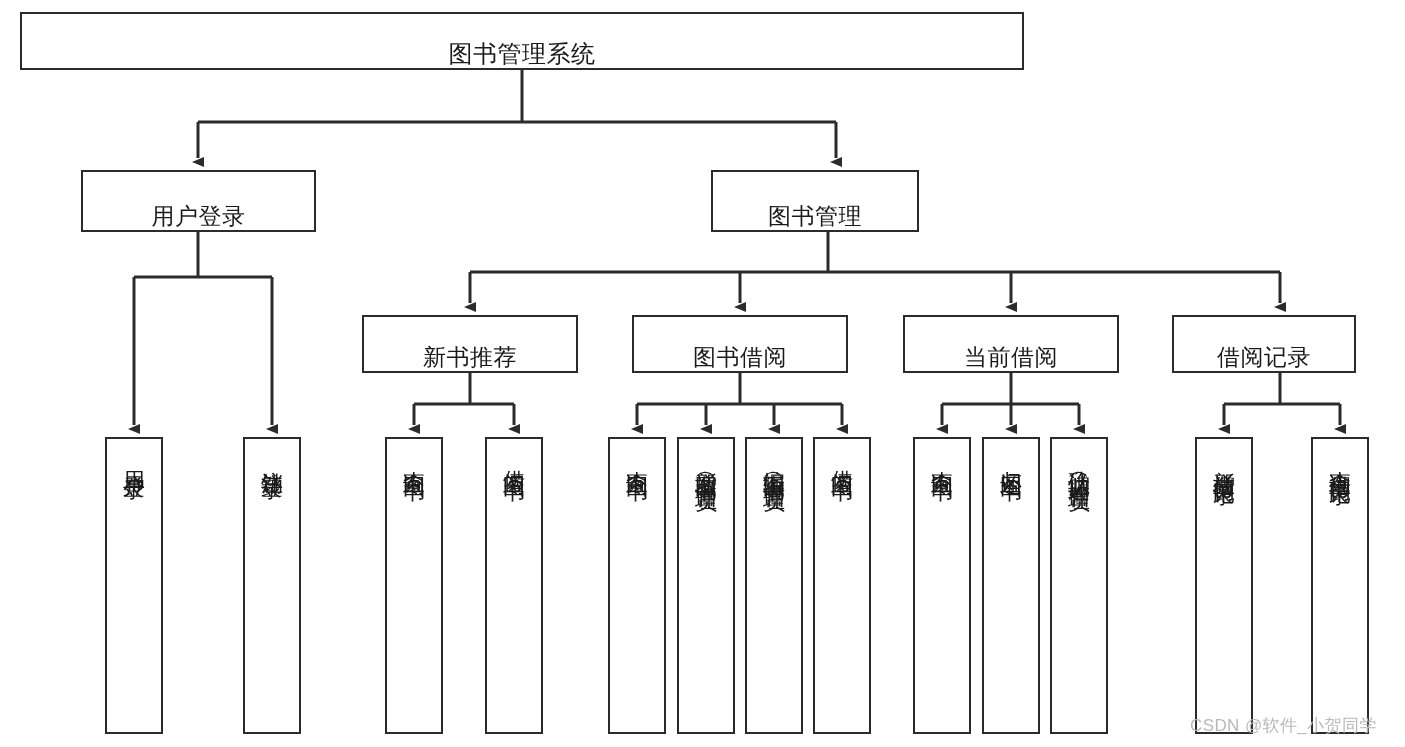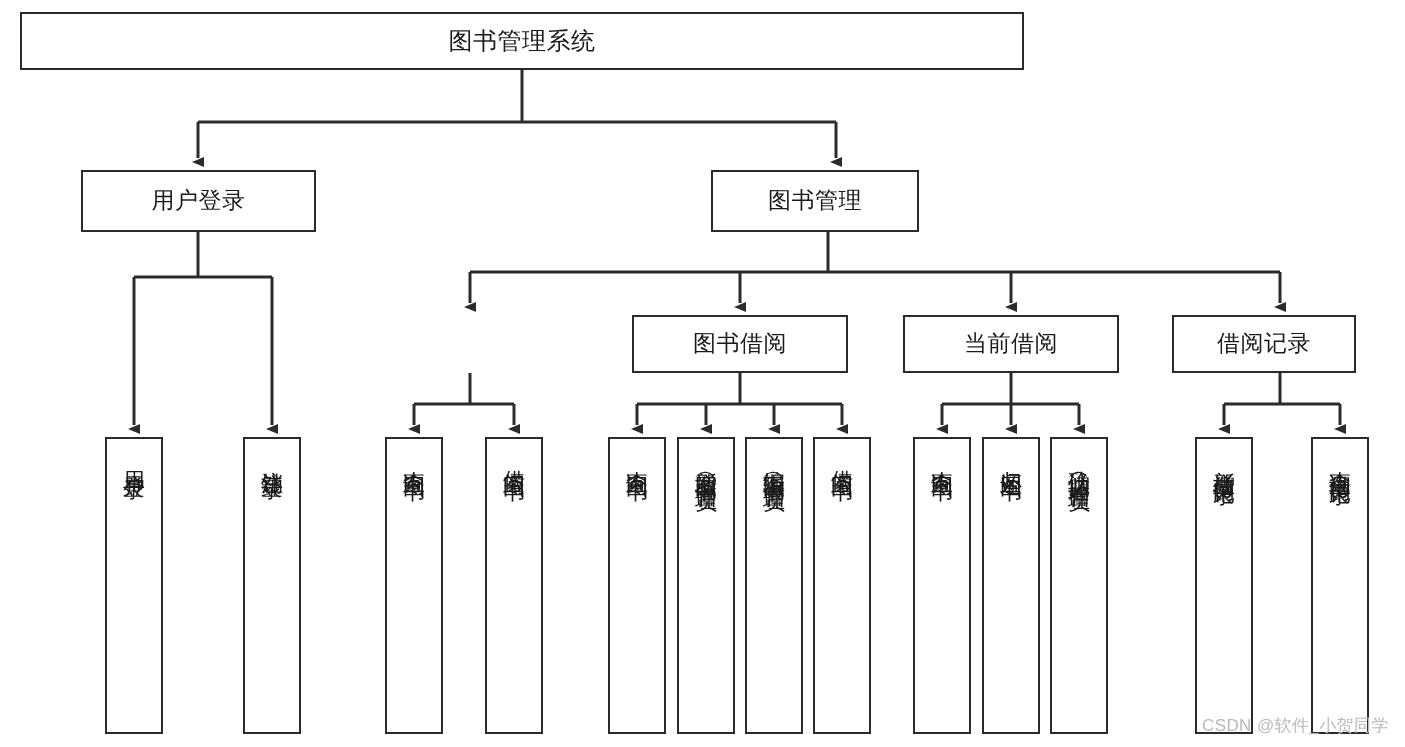--- a/index.html
+++ b/index.html
@@ -23,21 +23,21 @@
     width: 1405px;
     height: 747px;
     pointer-events: none;
   }
   .node {
     position: absolute;
     box-sizing: border-box;
     border: 2px solid #2b2b2b;
     background: #ffffff;
     display: flex;
-    align-items: center;
+    align-items: flex-end;
     justify-content: center;
     color: #1a1a1a;
   }
   .node-label {
     display: block;
     line-height: 1.18;
     letter-spacing: 0.5px;
     white-space: nowrap;
   }
   
@@ -128,20 +128,23 @@
     <span class="node-label">图书管理系统</span>
   </div>
 
   <div class="node horiz" style="left:81px; top:170px; width:235px; height:62px;">
     <span class="node-label">用户登录</span>
   </div>
   <div class="node horiz" style="left:711px; top:170px; width:208px; height:62px;">
     <span class="node-label">图书管理</span>
   </div>
 
+  <div class="node horiz" style="left:362px; top:315px; width:216px; height:58px;">
+    <span class="node-label">新书推荐</span>
+  </div>
   <div class="node horiz" style="left:903px; top:315px; width:216px; height:58px;">
     <span class="node-label">当前借阅</span>
   </div>
   <div class="node horiz" style="left:632px; top:315px; width:216px; height:58px;">
     <span class="node-label">图书借阅</span>
   </div>
   <div class="node horiz" style="left:1172px; top:315px; width:184px; height:58px;">
     <span class="node-label">借阅记录</span>
   </div>
 
@@ -182,15 +185,15 @@
     <span class="node-label">确认归还（管理员）</span>
   </div>
 
   <div class="node vert" style="left:1195px; top:437px; width:58px; height:297px;">
     <span class="node-label">新增借阅记录</span>
   </div>
   <div class="node vert" style="left:1311px; top:437px; width:58px; height:297px;">
     <span class="node-label">查询借阅记录</span>
   </div>
 
-  <div class="watermark" style="left:1190px; top:714px;margin-left:12px;">CSDN @软件_小贺同学</div>
+  <div class="watermark" style="left:1190px; top:714px;">CSDN @软件_小贺同学</div>
 
 </div>
 
 </body></html>

